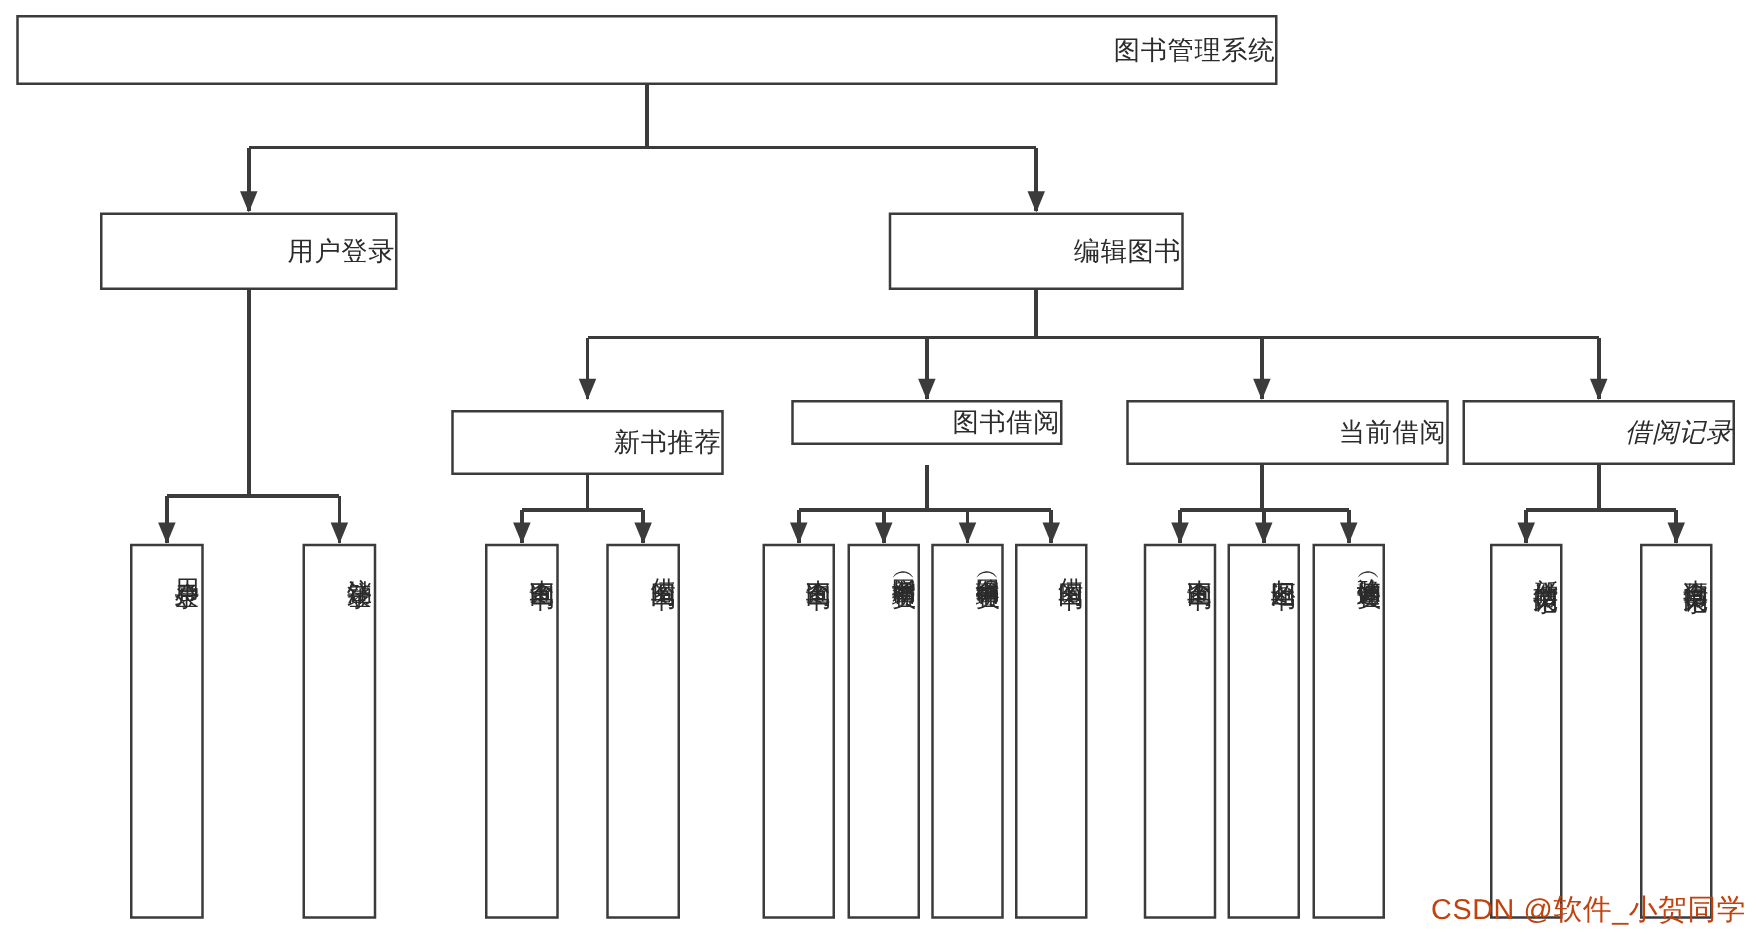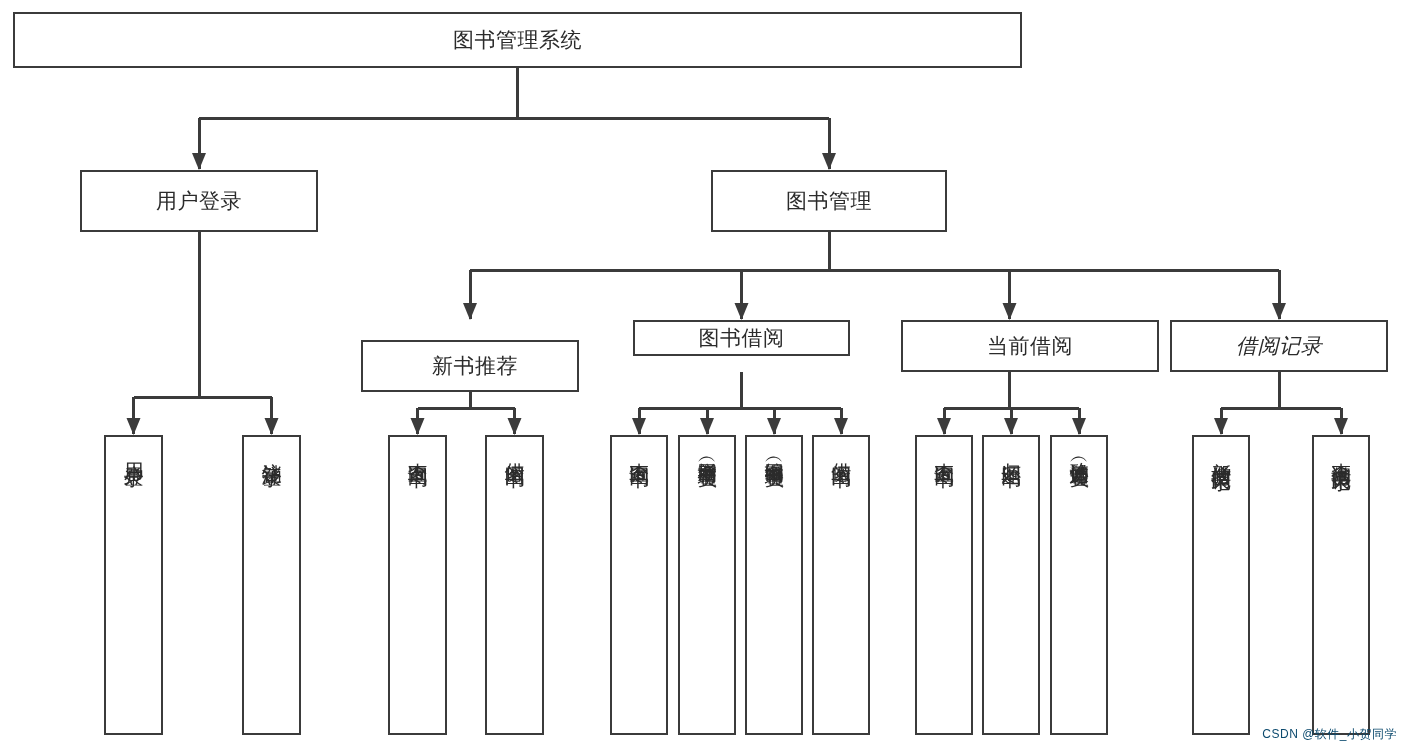--- a/index.html
+++ b/index.html
@@ -25,21 +25,21 @@
     height: 747px;
     pointer-events: none;
   }
   .node {
     position: absolute;
     box-sizing: border-box;
     background: #ffffff;
     border: 2px solid #701a75;
     display: flex;
     align-items: center;
-    justify-content: center;
+    justify-content: flex-end;
     color: #2b2b2b;
   }
   .node.horizontal {
     font-size: 21px;
     letter-spacing: 0.5px;
   }
   .node.vertical {
     padding-top: 10px;
     align-items: flex-start;
   }
@@ -55,22 +55,22 @@
     font-size: 19px;
     letter-spacing: 1px;
   }
   .node-label {
     display: block;
   }
   #watermark {
     position: absolute;
     right: 8px;
     bottom: 4px;
-    font-size: 12px;
-    color: #0c4a6e;
+    font-size: 23px;
+    color: #c2410c;
     white-space: nowrap;
     letter-spacing: 0.5px;
   }
 </style>
 </head>
 <body>
 
 <div id="canvas">
   <svg id="wires" viewBox="0 0 1405 747">
       <line x1="517.5" y1="68" x2="517.5" y2="118" stroke="#3b3b3b" stroke-width="3" shape-rendering="crispEdges"></line>
@@ -127,23 +127,23 @@
       <path d="M 1334 418 L 1348 418 L 1341 435 Z" fill="#3b3b3b"></path>
     </svg>
   <div id="nodes">
       <div class="node horizontal" style="left: 13px; top: 12px; width: 1009px; height: 56px; border-color: rgb(59, 59, 59); background: rgb(255, 255, 255); color: rgb(43, 43, 43);">
         <span class="node-label">图书管理系统</span>
       </div>
       <div class="node horizontal" style="left: 80px; top: 170px; width: 238px; height: 62px; border-color: rgb(59, 59, 59); background: rgb(255, 255, 255); color: rgb(43, 43, 43);">
         <span class="node-label">用户登录</span>
       </div>
       <div class="node horizontal" style="left: 711px; top: 170px; width: 236px; height: 62px; border-color: rgb(59, 59, 59); background: rgb(255, 255, 255); color: rgb(43, 43, 43);">
-        <span class="node-label">图书管理</span>
+        <span class="node-label">编辑图书</span>
       </div>
-      <div class="node horizontal" style="left: 361px; top: 340px; width: 218px; height: 52px; border-color: rgb(59, 59, 59); background: rgb(255, 255, 255); color: rgb(43, 43, 43); padding-left: 10px;">
+      <div class="node horizontal" style="left: 361px; top: 328px; width: 218px; height: 52px; border-color: rgb(59, 59, 59); background: rgb(255, 255, 255); color: rgb(43, 43, 43); padding-left: 10px;">
         <span class="node-label">新书推荐</span>
       </div>
       <div class="node horizontal" style="left: 633px; top: 320px; width: 217px; height: 36px; border-color: rgb(59, 59, 59); background: rgb(255, 255, 255); color: rgb(43, 43, 43);">
         <span class="node-label">图书借阅</span>
       </div>
       <div class="node horizontal" style="left: 901px; top: 320px; width: 258px; height: 52px; border-color: rgb(59, 59, 59); background: rgb(255, 255, 255); color: rgb(43, 43, 43);">
         <span class="node-label">当前借阅</span>
       </div>
       <div class="node horizontal" style="left: 1170px; top: 320px; width: 218px; height: 52px; border-color: rgb(59, 59, 59); background: rgb(255, 255, 255); color: rgb(43, 43, 43); font-style: italic;">
         <span class="node-label">借阅记录</span>

